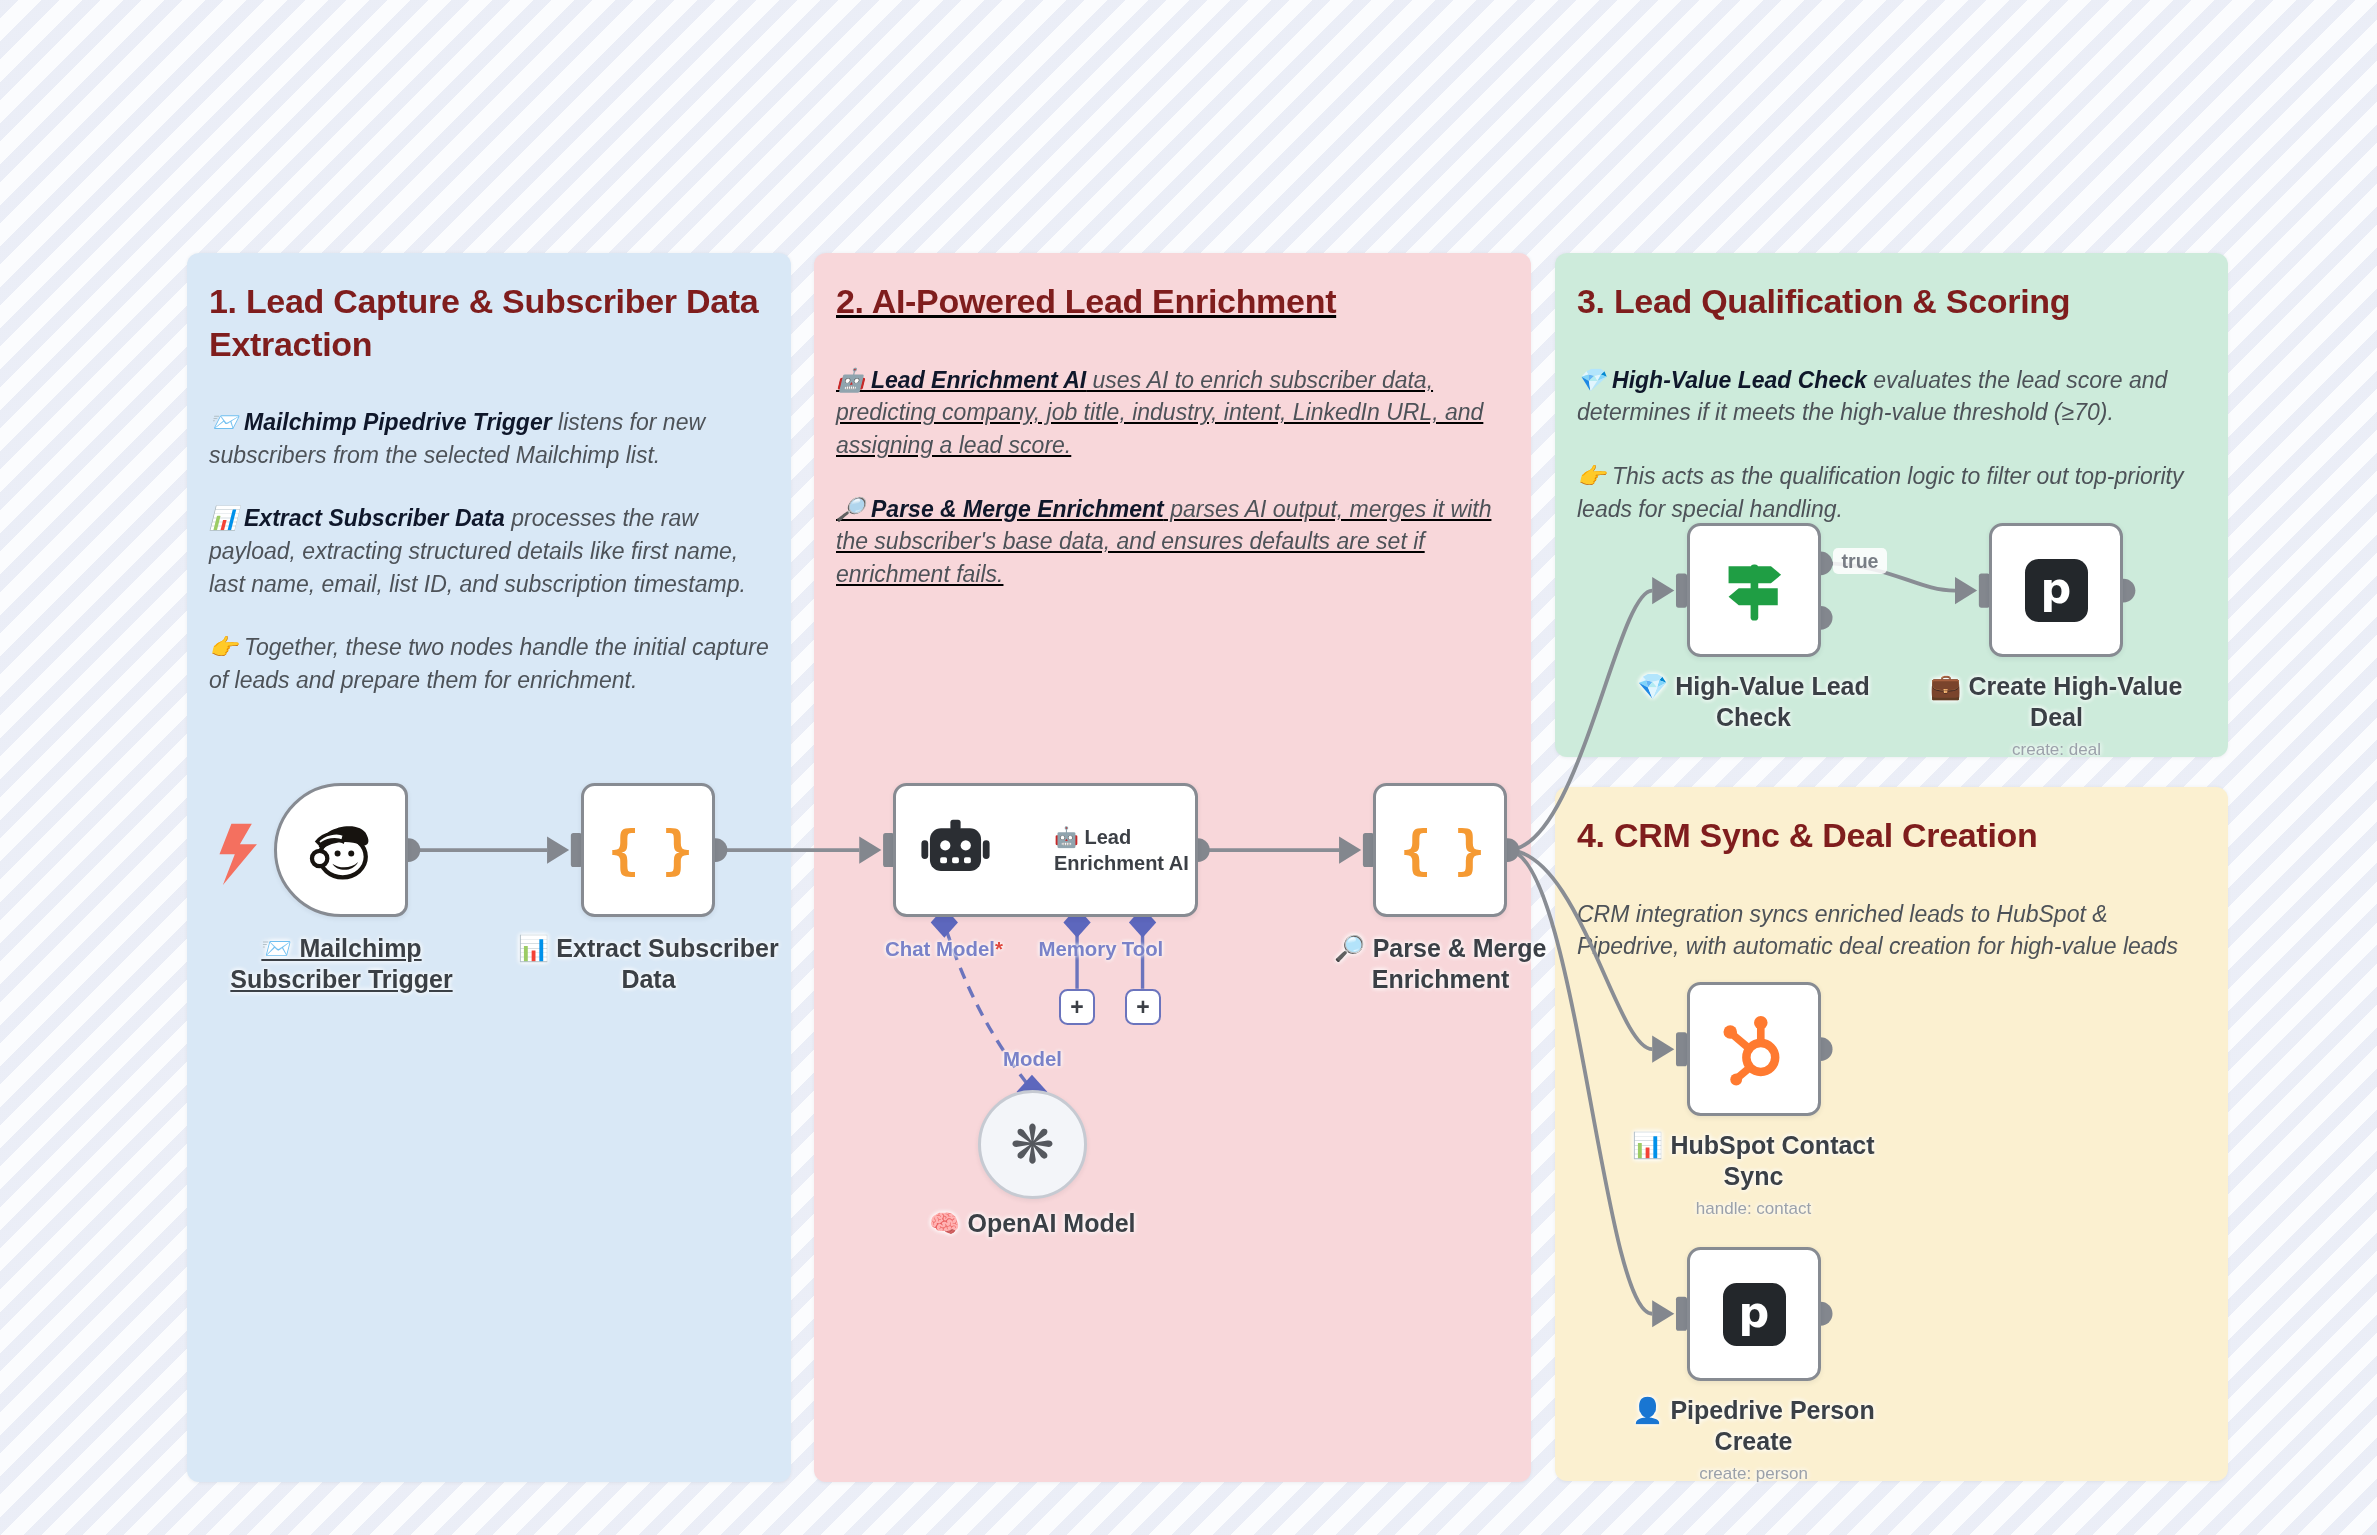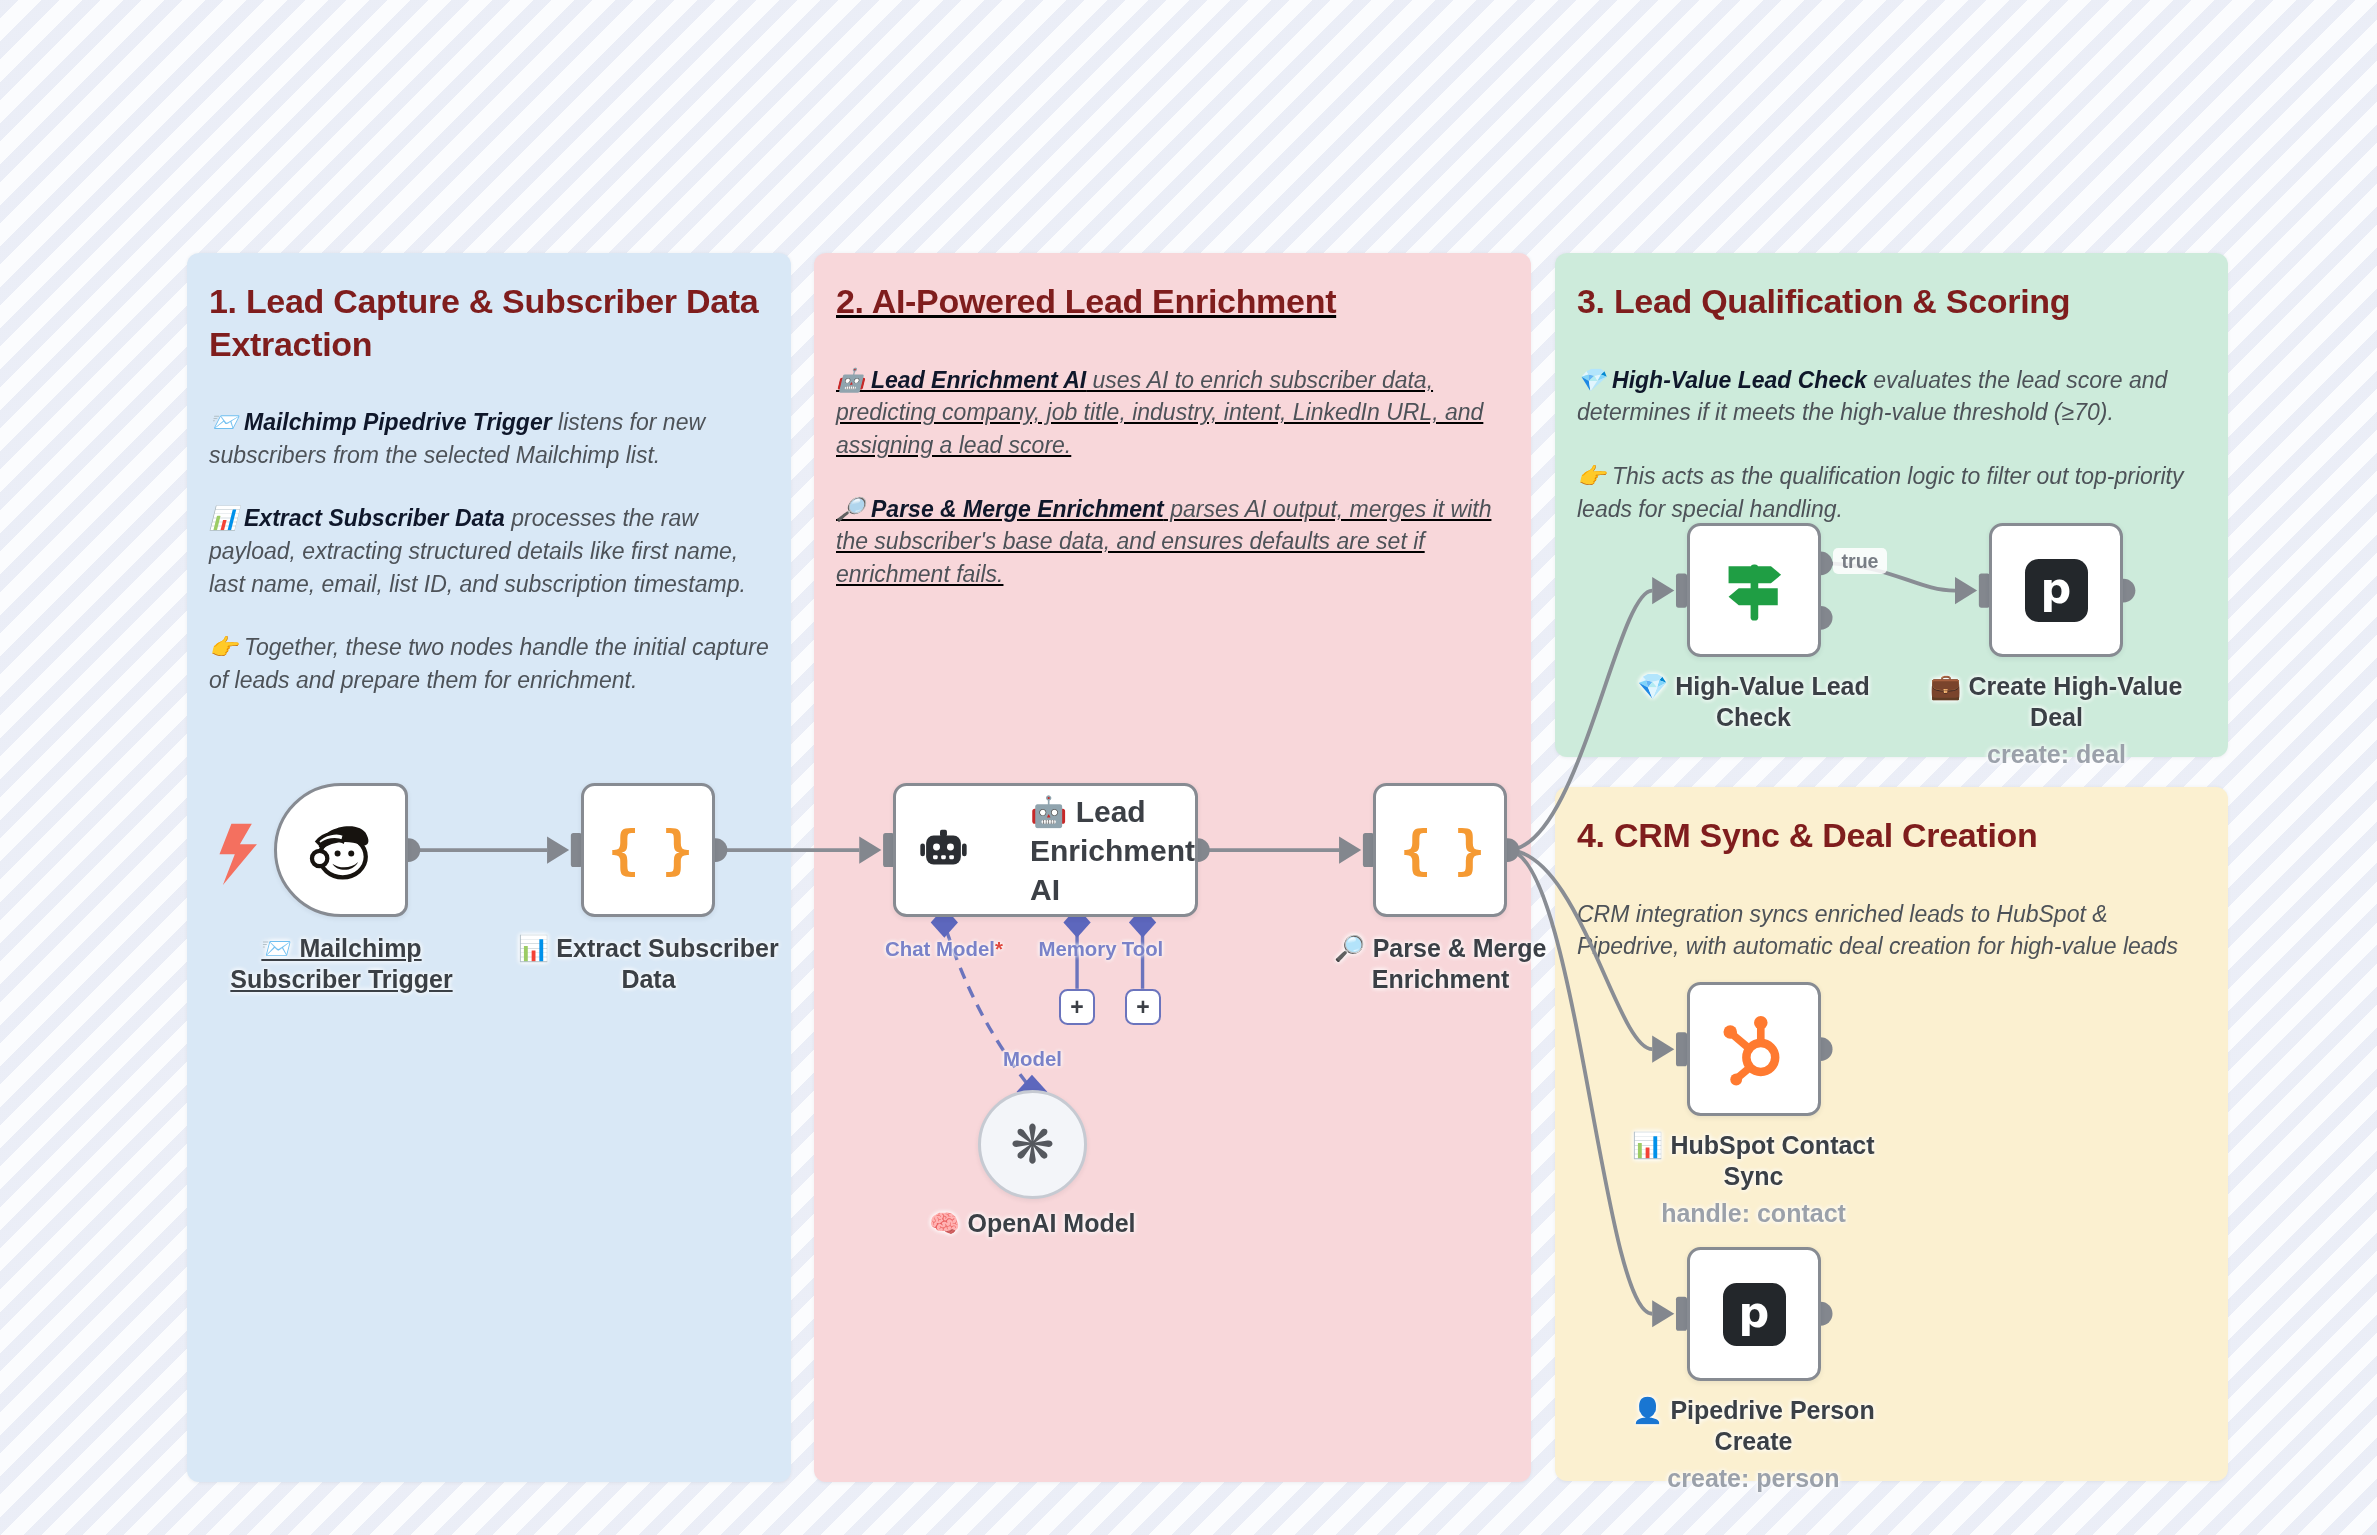--- a/index.html
+++ b/index.html
@@ -34,27 +34,27 @@
   .node-wide{width:305px;justify-content:flex-start;padding-left:22px;gap:17px;}
   .node-circle{width:109px;height:109px;border-radius:50%;background:#f3f5f9;
                border:3.4px solid #c6cad2;}
   .code-icon{font-family:"DejaVu Sans Mono",monospace;font-weight:700;font-size:53px;
              color:#f59a33;letter-spacing:-5.1px;}
   .openai-glyph{font-size:53px;color:#55585e;line-height:1;}
   .pd-chip{width:63px;height:63px;background:#23272b;border-radius:13.6px;
            display:flex;align-items:center;justify-content:center;}
   .pd-chip span{color:#fff;font-weight:700;font-size:43px;line-height:1;
                 font-family:"DejaVu Sans",sans-serif;transform:translateY(-1.7px);}
-  .ai-text{font-size:30px;font-weight:700;color:#3c4046;line-height:1.3;margin-left:44px;}
+  .ai-text{font-size:20px;font-weight:700;color:#3c4046;line-height:1.3;margin-left:44px;}
 
   
   .nlabel{position:absolute;width:289px;text-align:center;font-size:25px;font-weight:700;
           color:#3b4046;line-height:1.25;z-index:4;
           text-shadow:0 0 5.1px #fff,0 0 5.1px #fff;}
-  .nsub{margin-top:5.1px;font-size:25px;font-weight:700;color:#9ba1aa;}
+  .nsub{margin-top:5.1px;font-size:17px;font-weight:400;color:#9ba1aa;}
   .portlabel{position:absolute;text-align:center;font-size:20.4px;font-weight:700;
              color:#7a82c8;z-index:4;text-shadow:0 0 4.3px #fff,0 0 4.3px #fff;}
   .req{color:#e0483e;}
   .pill-true{position:absolute;left:1833px;top:548px;z-index:4;font-size:19.6px;color:#787d85;
              background:rgba(255,255,255,.85);padding:1.7px 8.5px;border-radius:5.1px;font-weight:600;}
   .plusbtn{position:absolute;width:36px;height:36px;background:#fff;border:2.6px solid #6b74bd;
            border-radius:8.5px;box-sizing:border-box;display:flex;align-items:center;
            justify-content:center;font-size:23px;font-weight:700;color:#3c4046;z-index:4;}
 
   svg.edges{position:absolute;left:0;top:0;z-index:2;}

